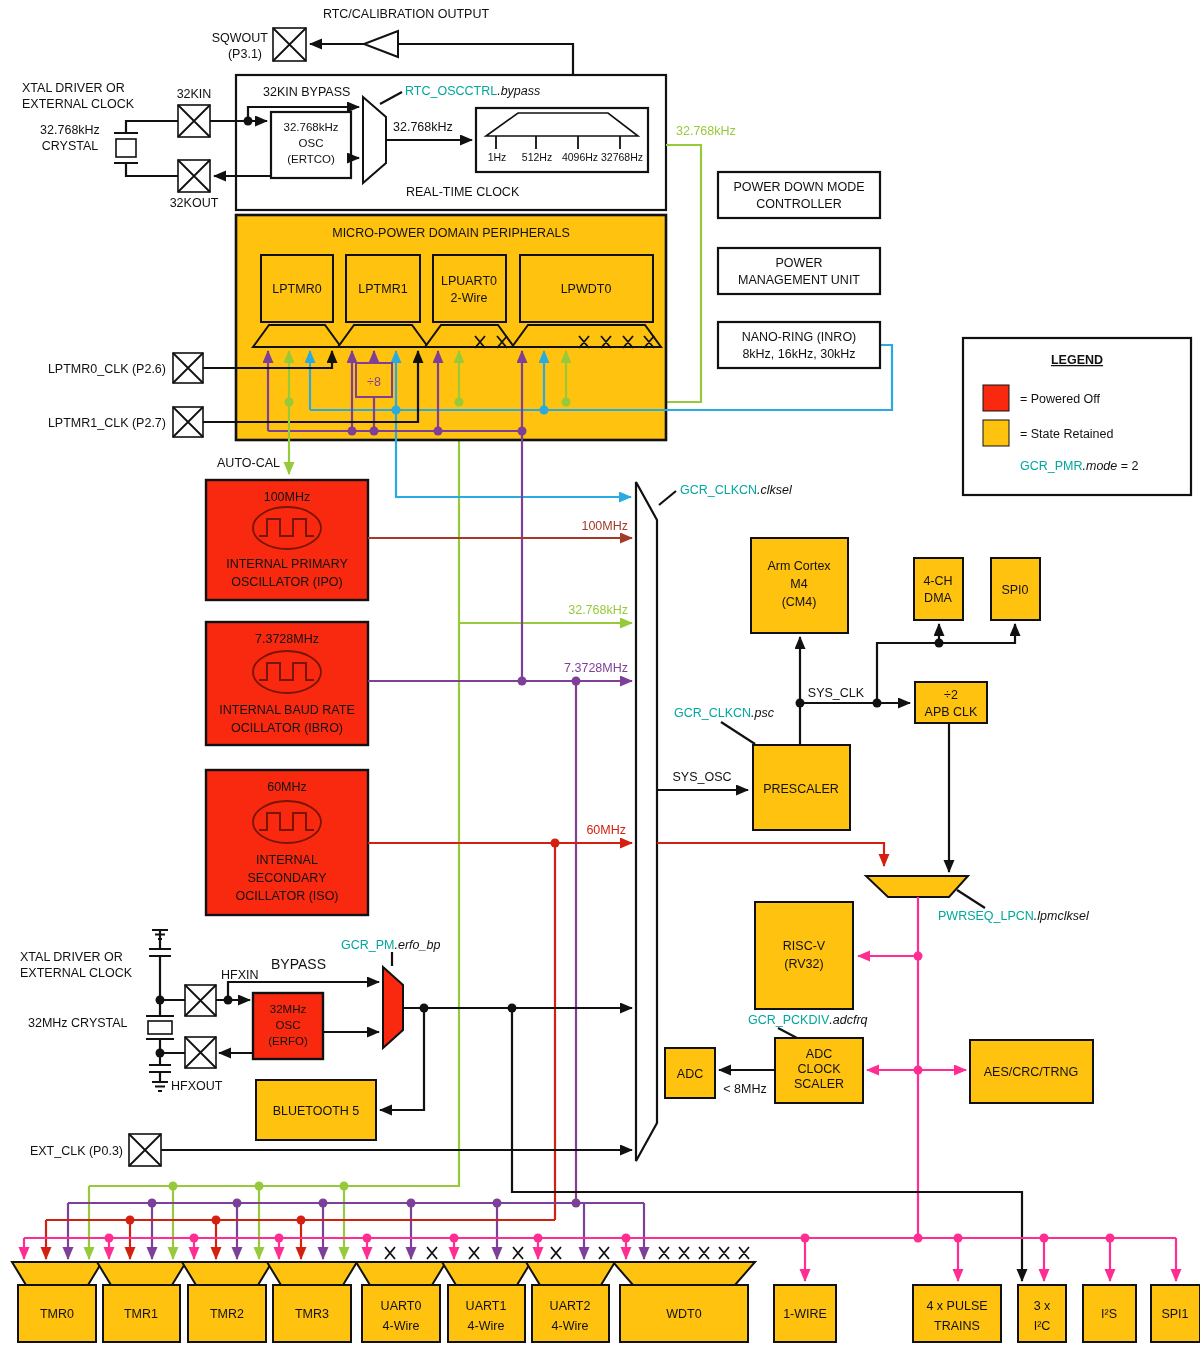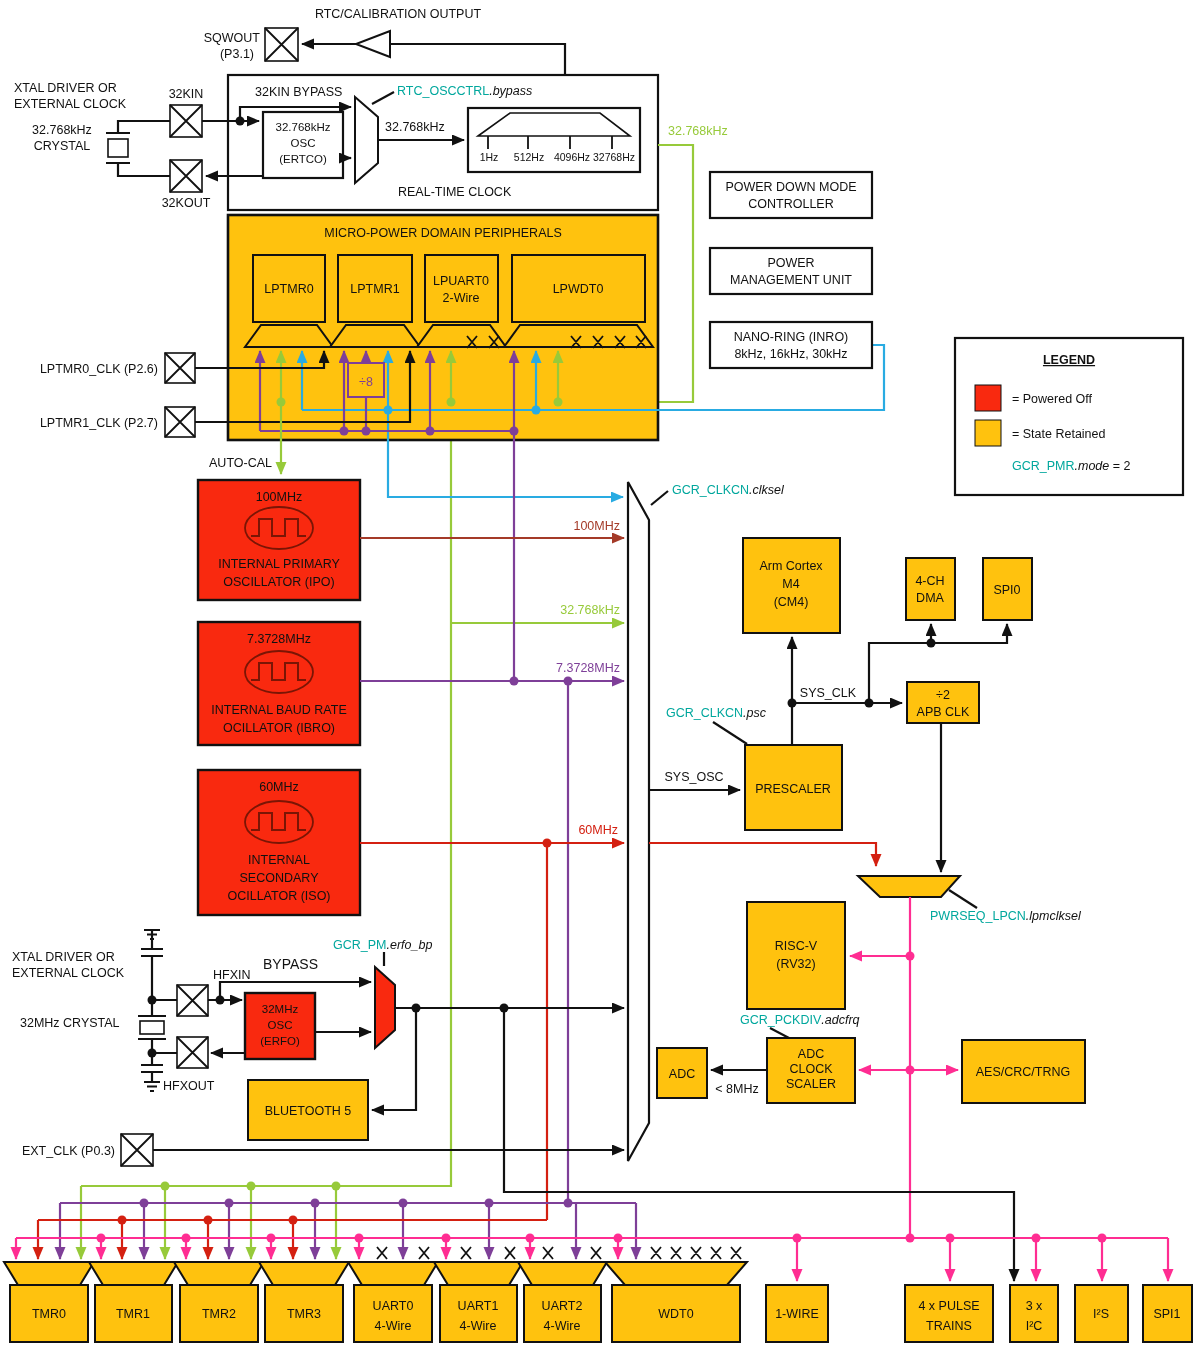--- a/index.html
+++ b/index.html
@@ -1,16 +1,16 @@
 <!DOCTYPE html>
 <html><head>
 <meta charset="utf-8">
 <style>
   html,body{margin:0;padding:0;background:#fff;}
-  #stage{width:1152px;height:1349px;position:relative;}
+  #stage{width:1152px;height:1349px;position:relative;margin-left:8px;}
   svg{display:block;}
   .t{font-family:"Liberation Sans",sans-serif;font-size:12.5px;fill:#111;}
   .ts{font-size:10.5px;}
   .t11{font-size:11.5px;}
   .tc{text-anchor:middle;}
   .te{text-anchor:end;}
   .b{font-weight:bold;}
   .it{font-style:italic;}
   .teal{fill:#00A79D;}
   .gr{fill:#97CA3A;}

